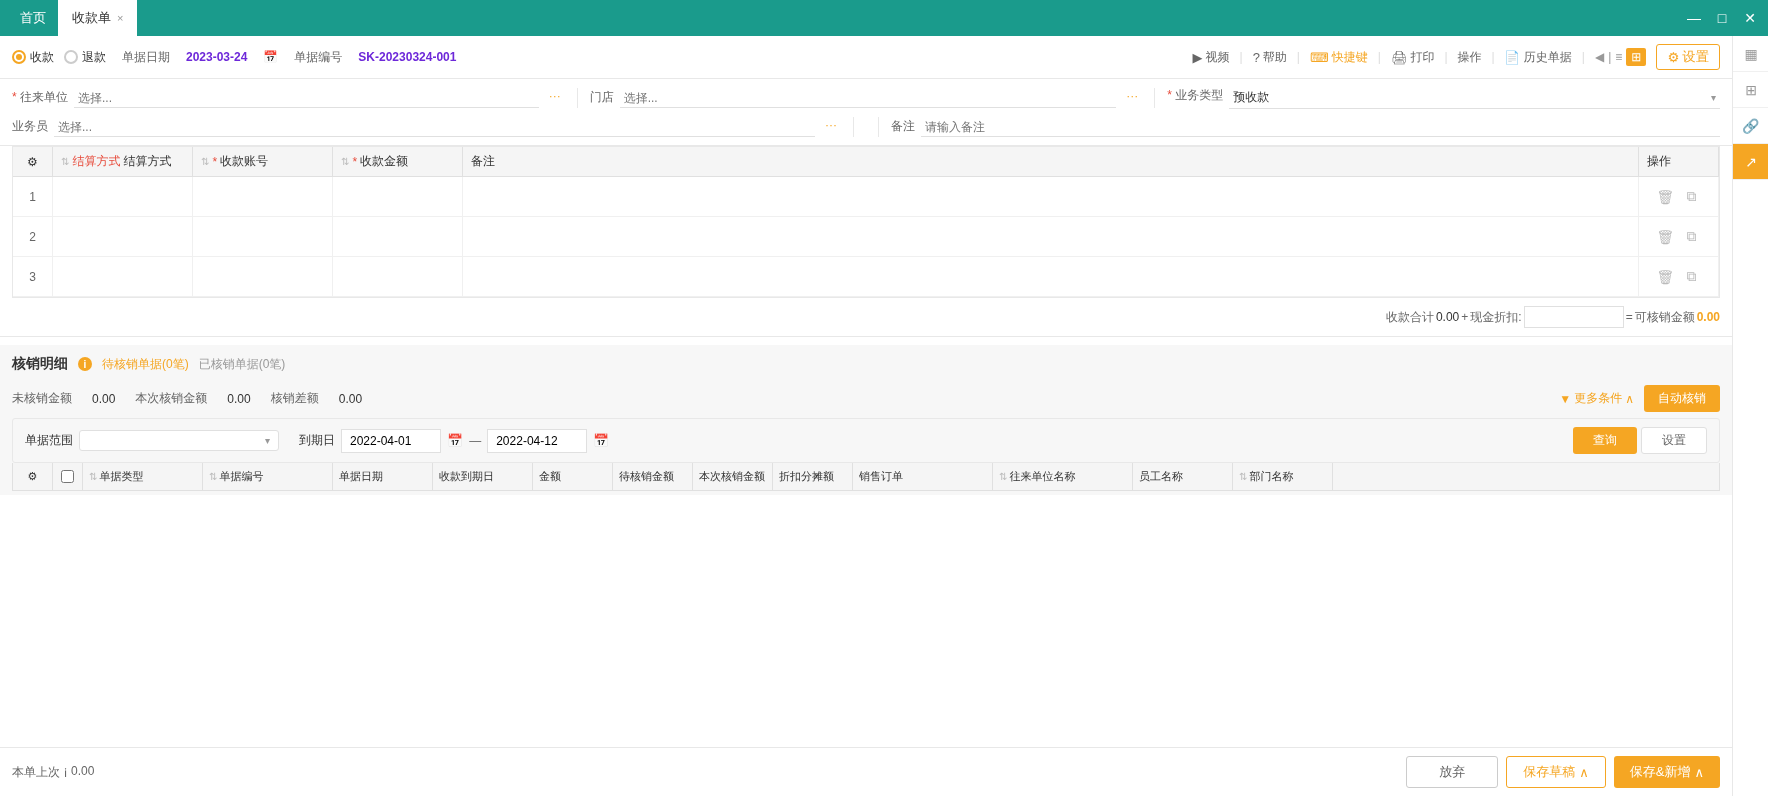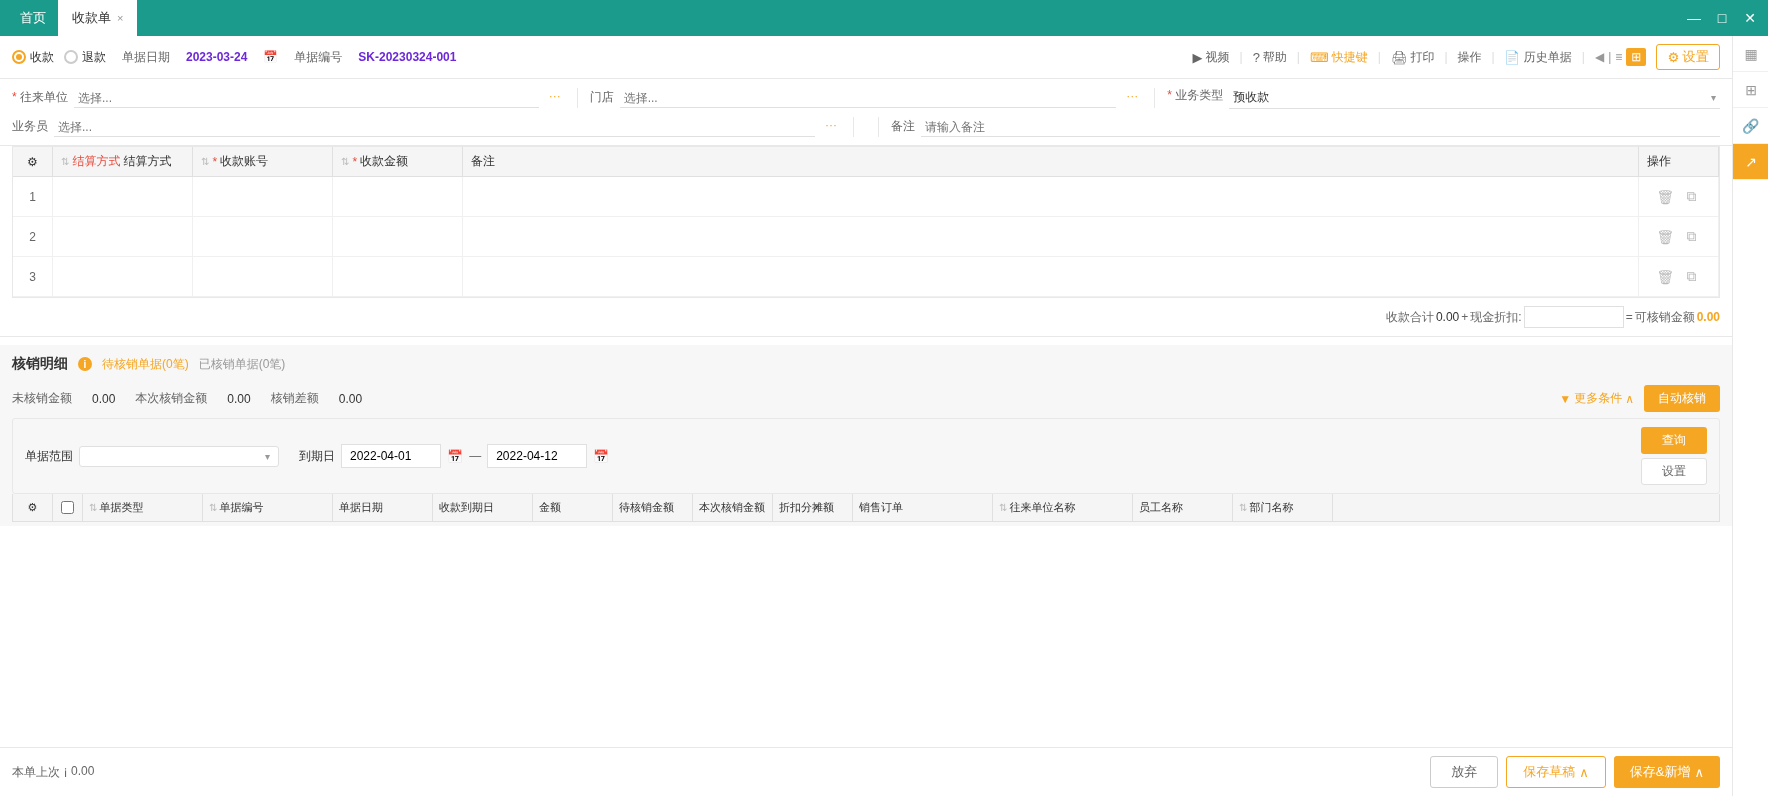--- a/index.html
+++ b/index.html
@@ -376,21 +376,21 @@
       padding: 4px 8px;
       font-size: 12px;
       width: 100px;
       outline: none;
     }
     .date-icon { color: #f5a623; cursor: pointer; font-size: 13px; }
     .date-sep { color: #666; }
     .filter-right {
       margin-left: auto;
       display: flex;
-      flex-direction: column;
+      flex-direction: row;
       gap: 4px;
       justify-content: flex-end;
     }
     .query-btn {
       background: #f5a623;
       color: white;
       border: none;
       padding: 5px 20px;
       border-radius: 3px;
       cursor: pointer;
@@ -444,21 +444,21 @@
       background: white;
       margin-top: auto;
       gap: 12px;
     }
     .footer-info { color: #666; font-size: 12px; display: flex; gap: 4px; }
     .footer-btns { margin-left: auto; display: flex; gap: 8px; }
     .btn-abandon {
       background: white;
       border: 1px solid #ccc;
       color: #666;
-      padding: 6px 20px;
+      padding: 6px 32px;
       border-radius: 3px;
       cursor: pointer;
       font-size: 13px;
     }
     .btn-draft {
       background: white;
       border: 1px solid #f5a623;
       color: #f5a623;
       padding: 6px 16px;
       border-radius: 3px;

